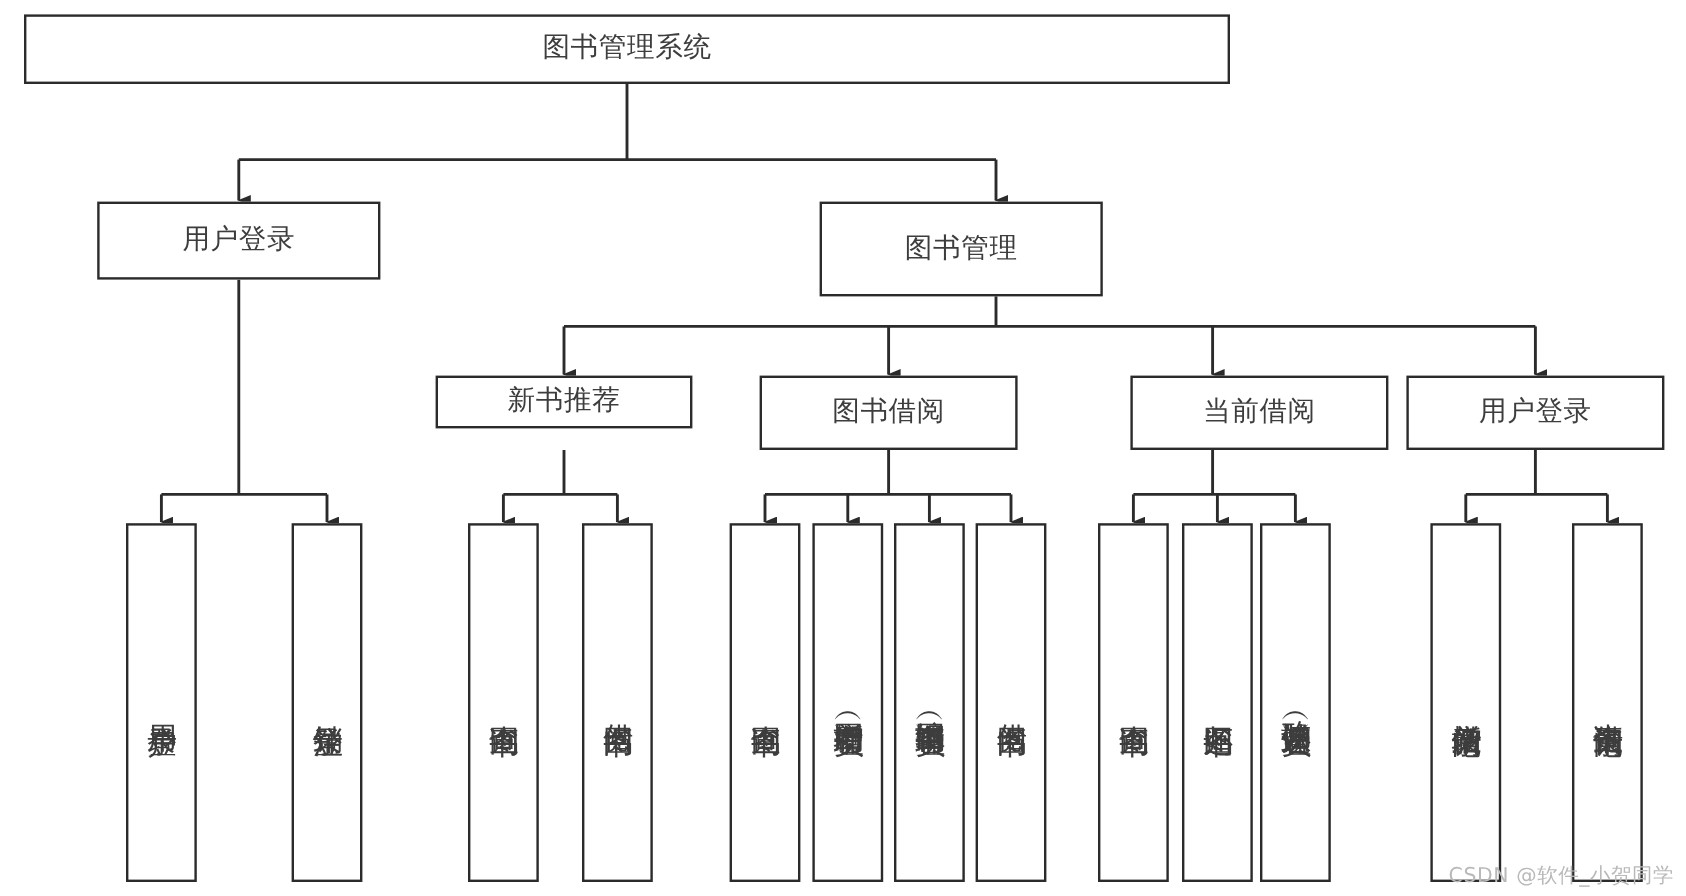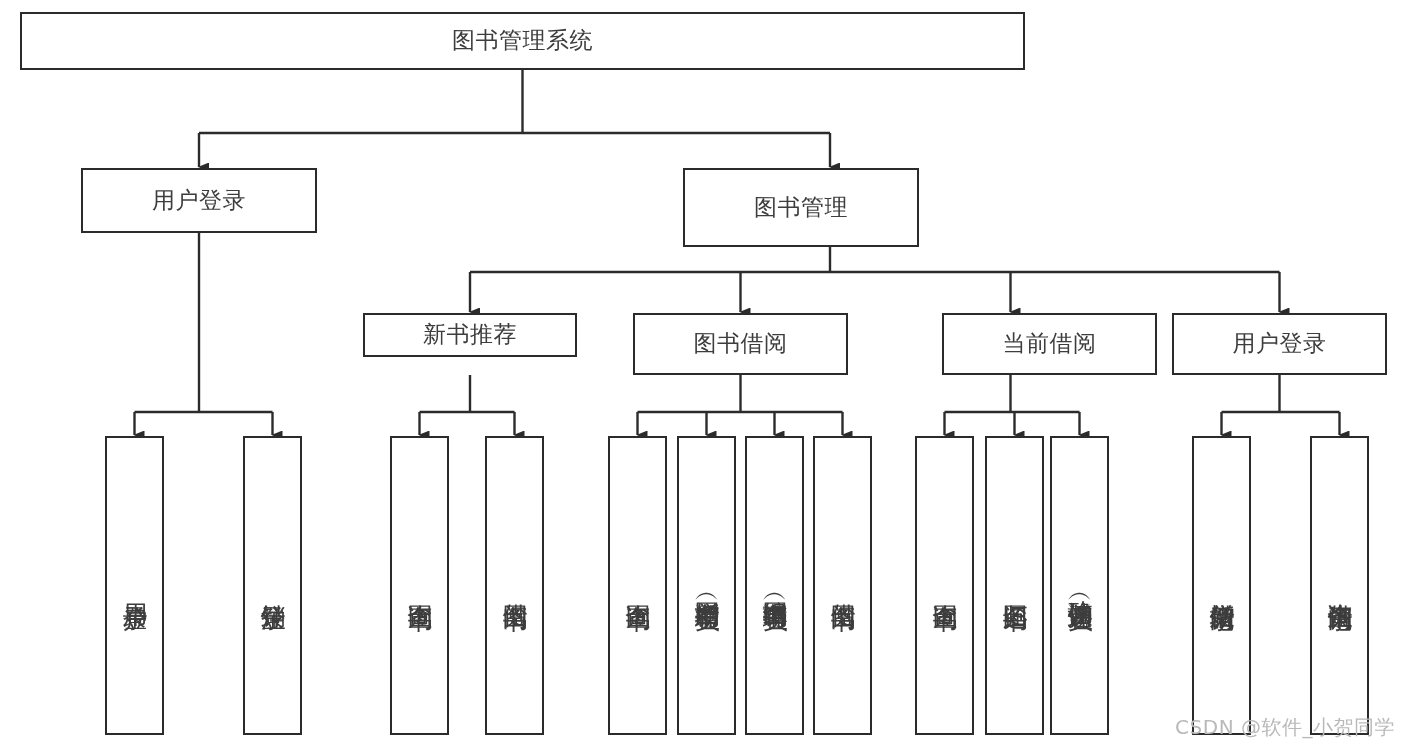--- a/index.html
+++ b/index.html
@@ -57,21 +57,21 @@
     text-orientation: upright;
     font-size: 25px;
     line-height: 1.06;
     letter-spacing: 1px;
     white-space: nowrap;
   }
   #watermark {
     position: absolute;
     right: 10px;
     bottom: 6px;
-    font-size: 20px;
+    font-size: 17px;
     color: #b9b9b9;
     letter-spacing: 0.5px;
     white-space: nowrap;
     font-family: "DejaVu Sans", "Liberation Sans", sans-serif;
     text-align: right;
   }
 </style>
 </head>
 <body>
 

